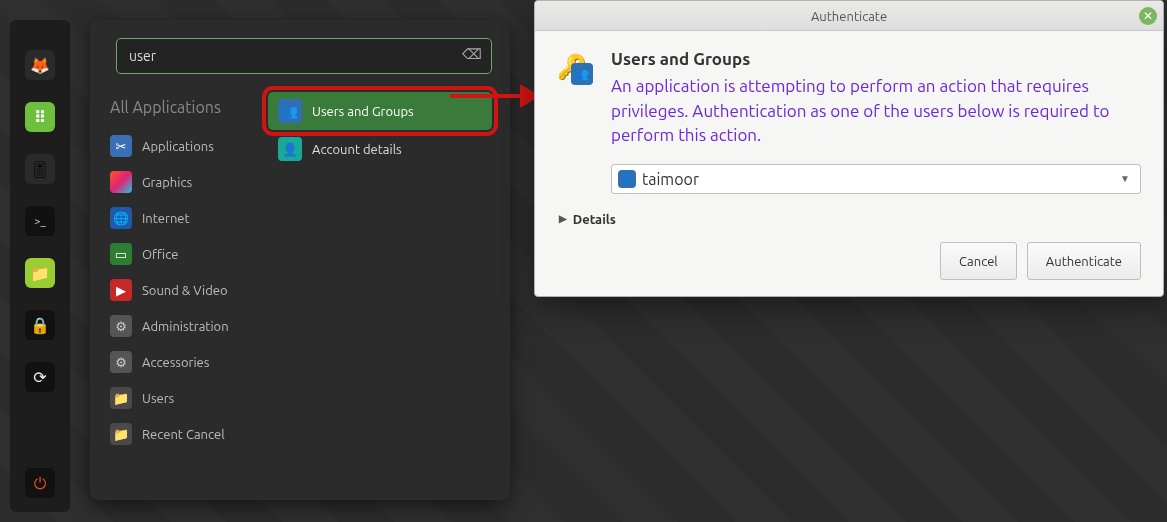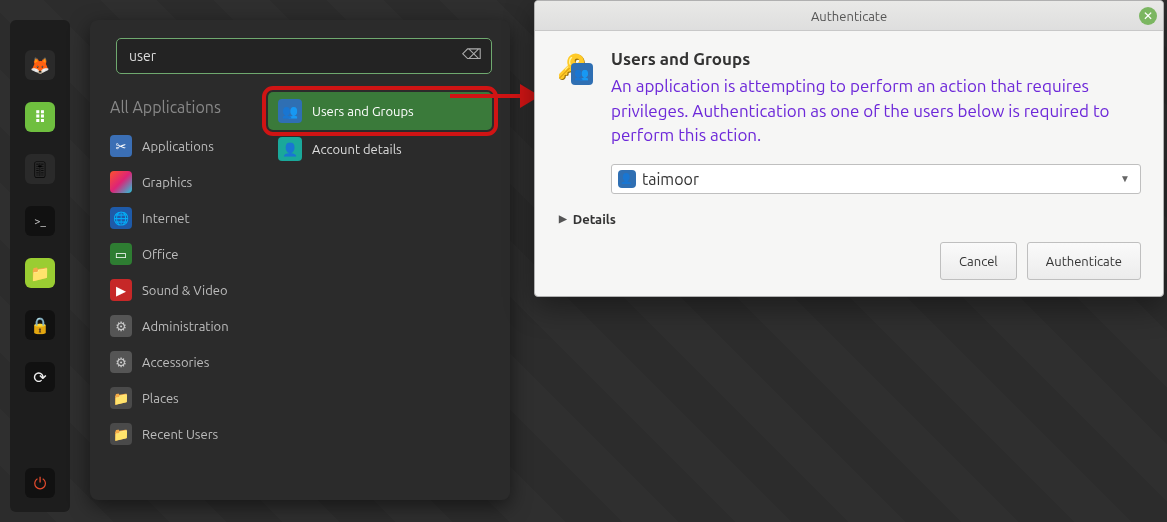--- a/index.html
+++ b/index.html
@@ -139,25 +139,25 @@
       <div class="cat">
         <span class="ci" style="background:#555;color:#ccc">⚙</span>
         <span>Administration</span>
       </div>
       <div class="cat">
         <span class="ci" style="background:#555;color:#ccc">⚙</span>
         <span>Accessories</span>
       </div>
       <div class="cat">
         <span class="ci" style="background:#4a4a4a;color:#aaa">📁</span>
-        <span>Places</span>
+        <span>Users</span>
       </div>
       <div class="cat">
         <span class="ci" style="background:#4a4a4a;color:#aaa">📁</span>
-        <span>Recent Users</span>
+        <span>Recent Cancel</span>
       </div>
     </div>
 
     <div class="result-col">
       <div class="result sel boxed">
         <span class="ri">👥</span>
         <span>Users and Groups</span>
       </div>
       <div class="result">
         <span class="ri" style="background:#1aa89a">👤</span>

